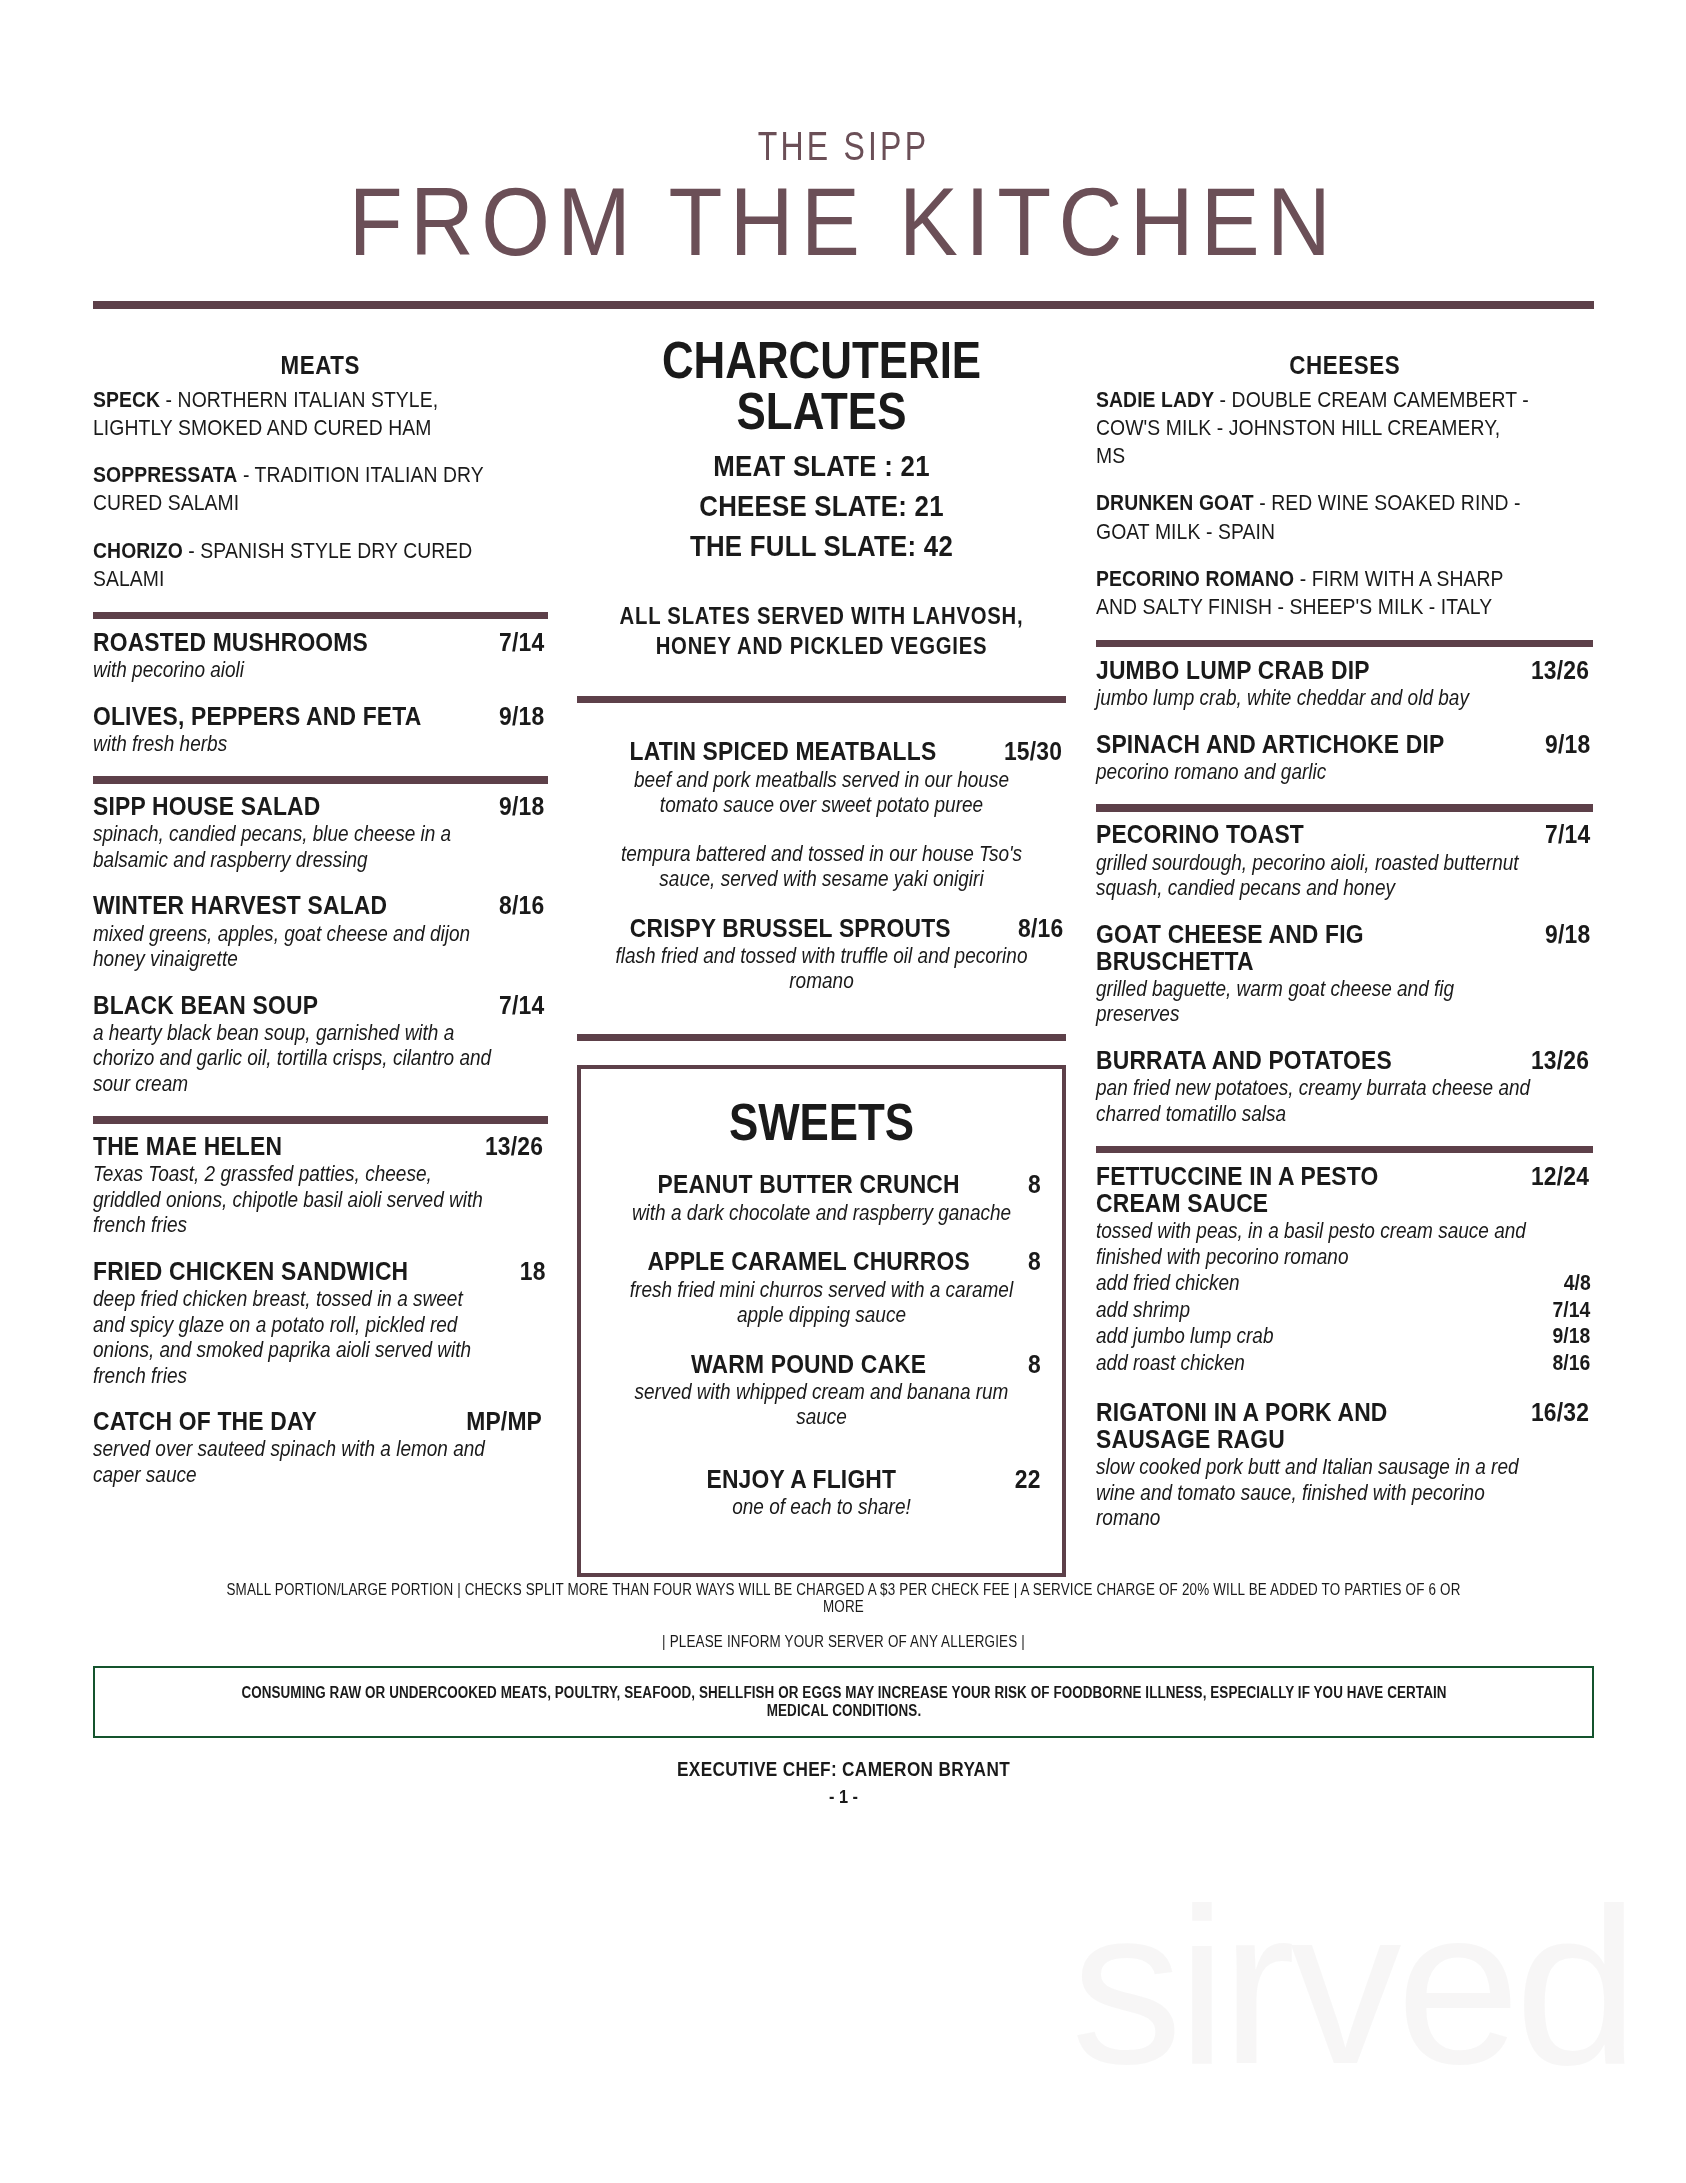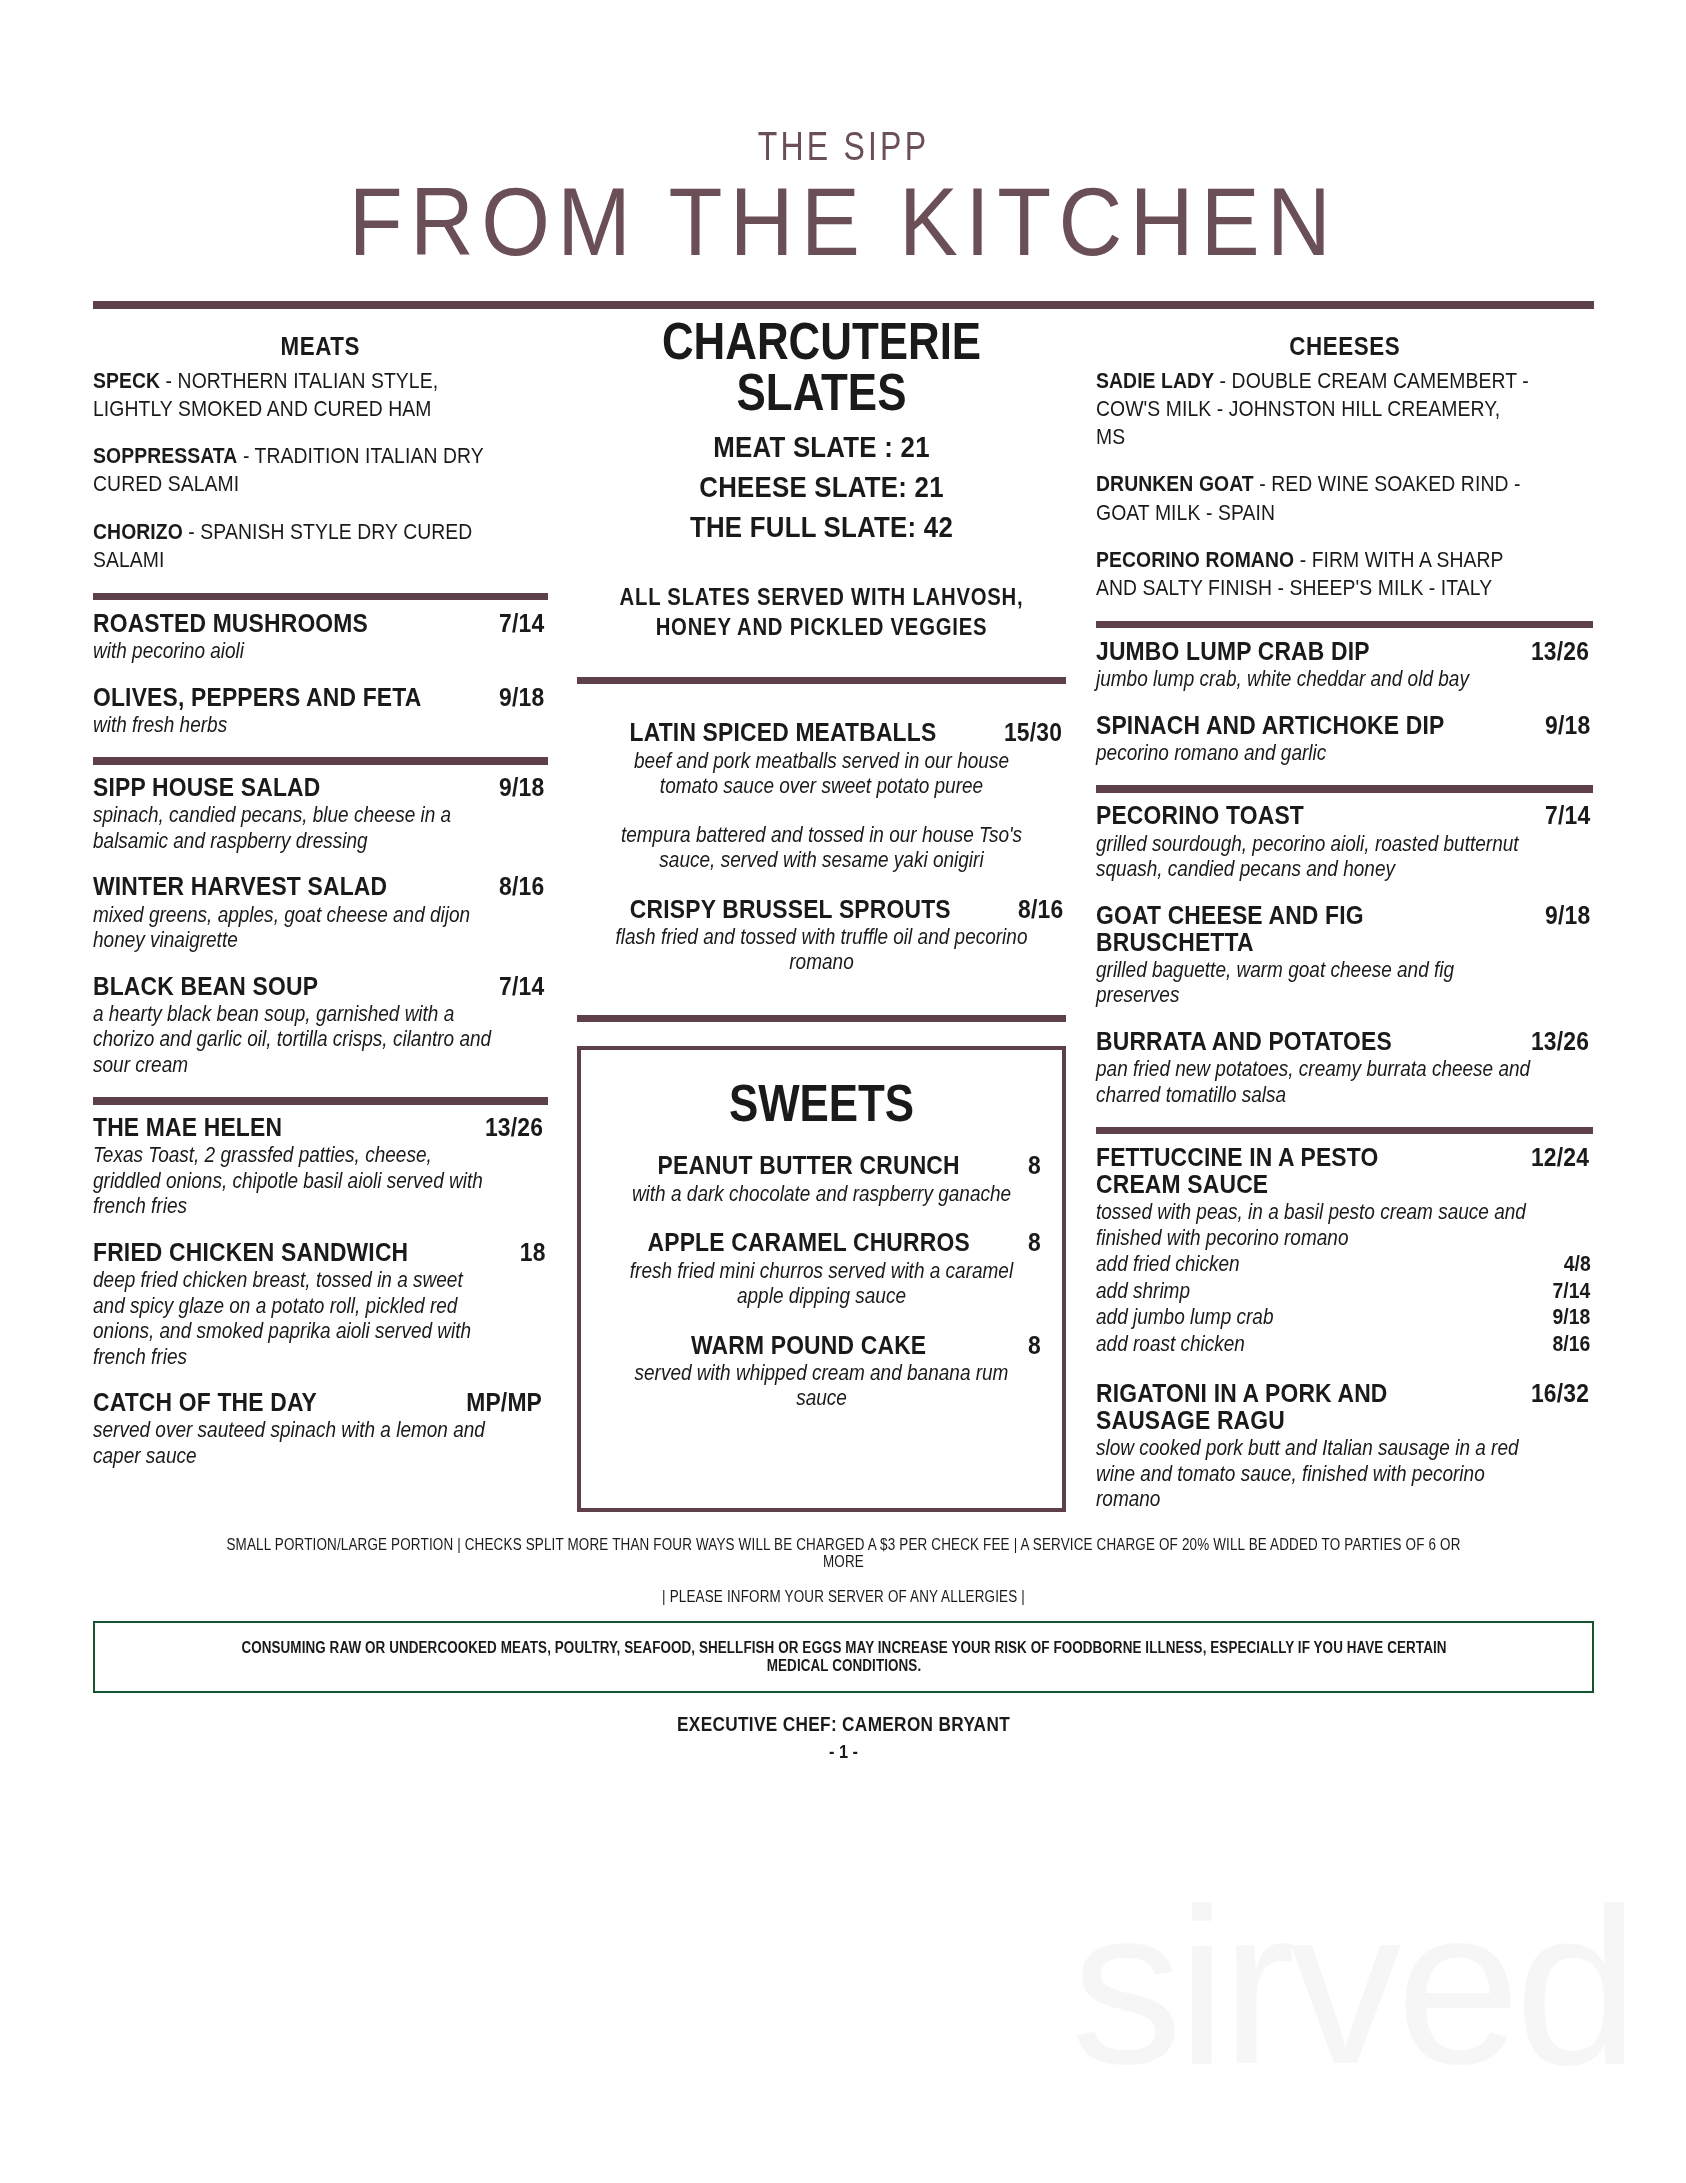--- a/index.html
+++ b/index.html
@@ -72,21 +72,21 @@
   .rule-top {
     height: 8px;
     background: #5d4049;
     margin-top: 30px;
   }
 
   
   .cols {
     display: flex;
     align-items: flex-start;
-    margin-top: 7px;
+    margin-top: 26px;
   }
   .col-left  { width: 472px;  padding-right: 17.5px; box-sizing: border-box; }
   .col-mid   { width: 513px;  padding: 0 12px; box-sizing: border-box; }
   .col-right { width: 515px;  padding-left: 17.5px; box-sizing: border-box; }
 
   
   .sec-title {
     text-align: center;
     font-weight: 700;
     font-size: 26px;
@@ -405,20 +405,27 @@
             <div class="item-price">8</div>
           </div>
           <div class="item-desc">fresh fried mini churros served with a caramel apple dipping sauce</div>
         </div>
         <div class="c-item">
           <div class="item-head">
             <div class="item-name">WARM POUND CAKE</div>
             <div class="item-price">8</div>
           </div>
           <div class="item-desc">served with whipped cream and banana rum sauce</div>
+        </div>
+        <div class="c-item" style="margin-top:36px;">
+          <div class="item-head">
+            <div class="item-name">ENJOY A FLIGHT</div>
+            <div class="item-price">22</div>
+          </div>
+          <div class="item-desc">one of each to share!</div>
         </div>
       </div>
 
     </div>
 
     <div class="col-right">
 
       <div class="sec-title">CHEESES</div>
       <div>
         <div class="blurb">

